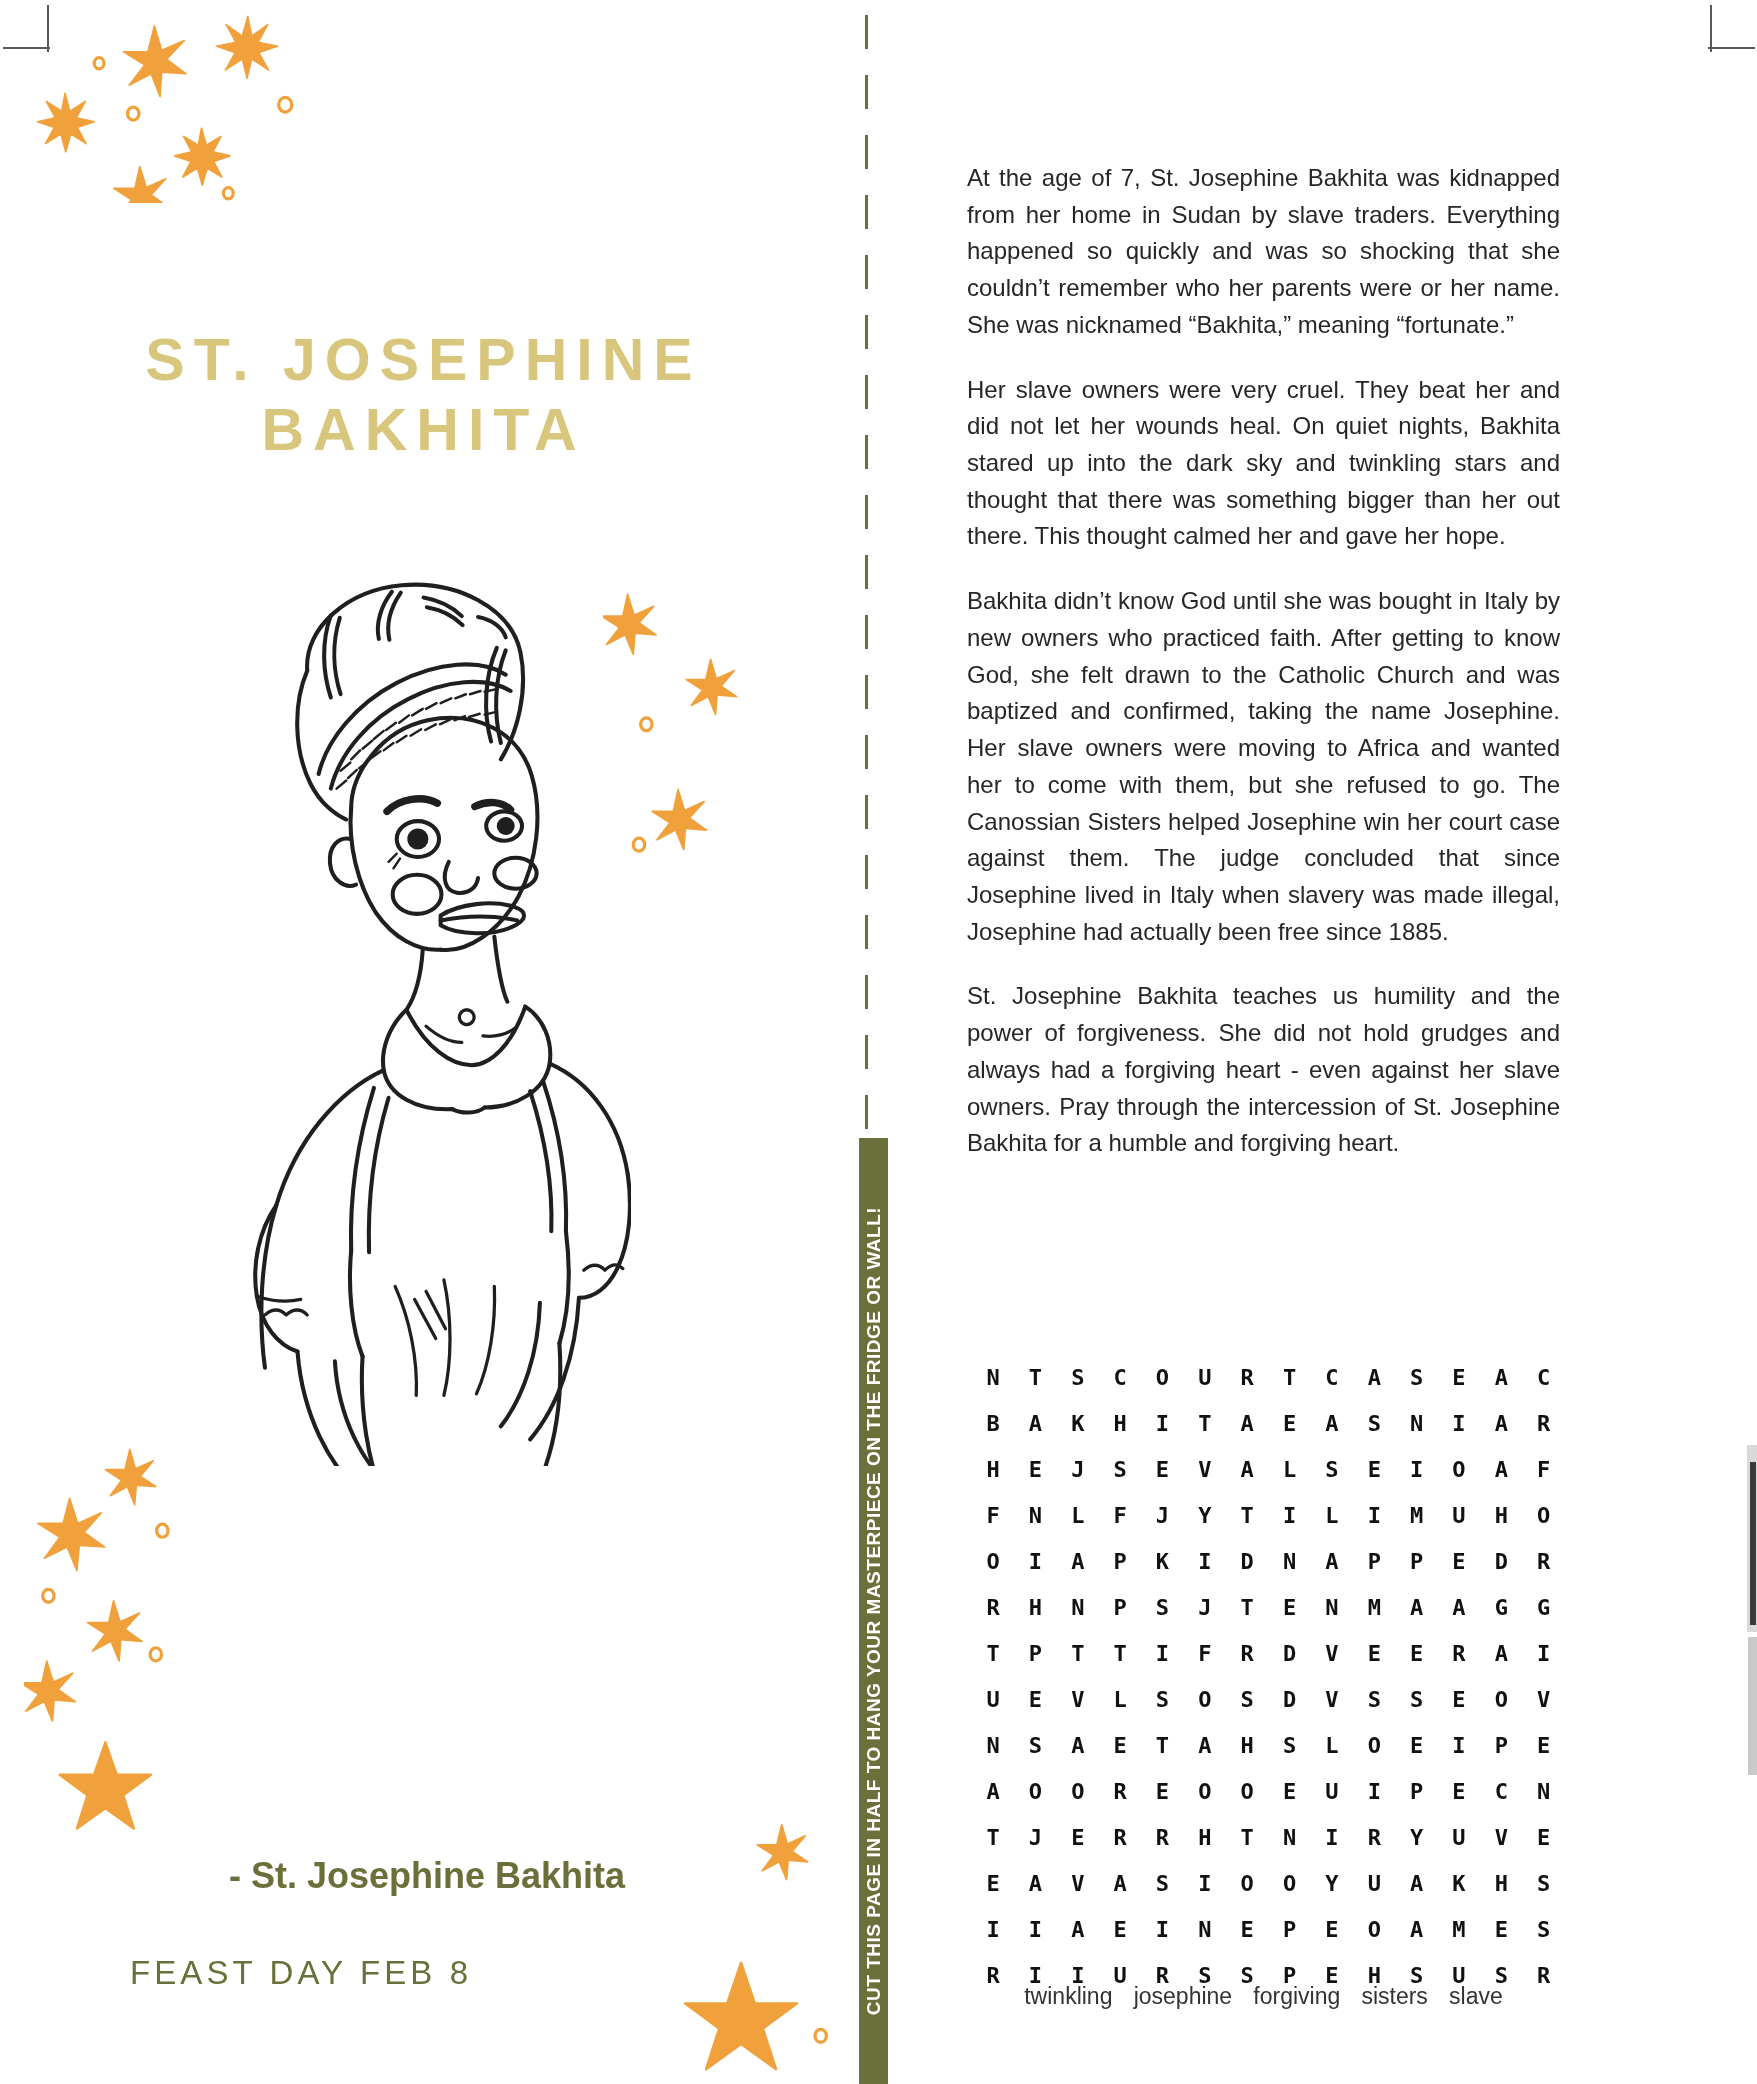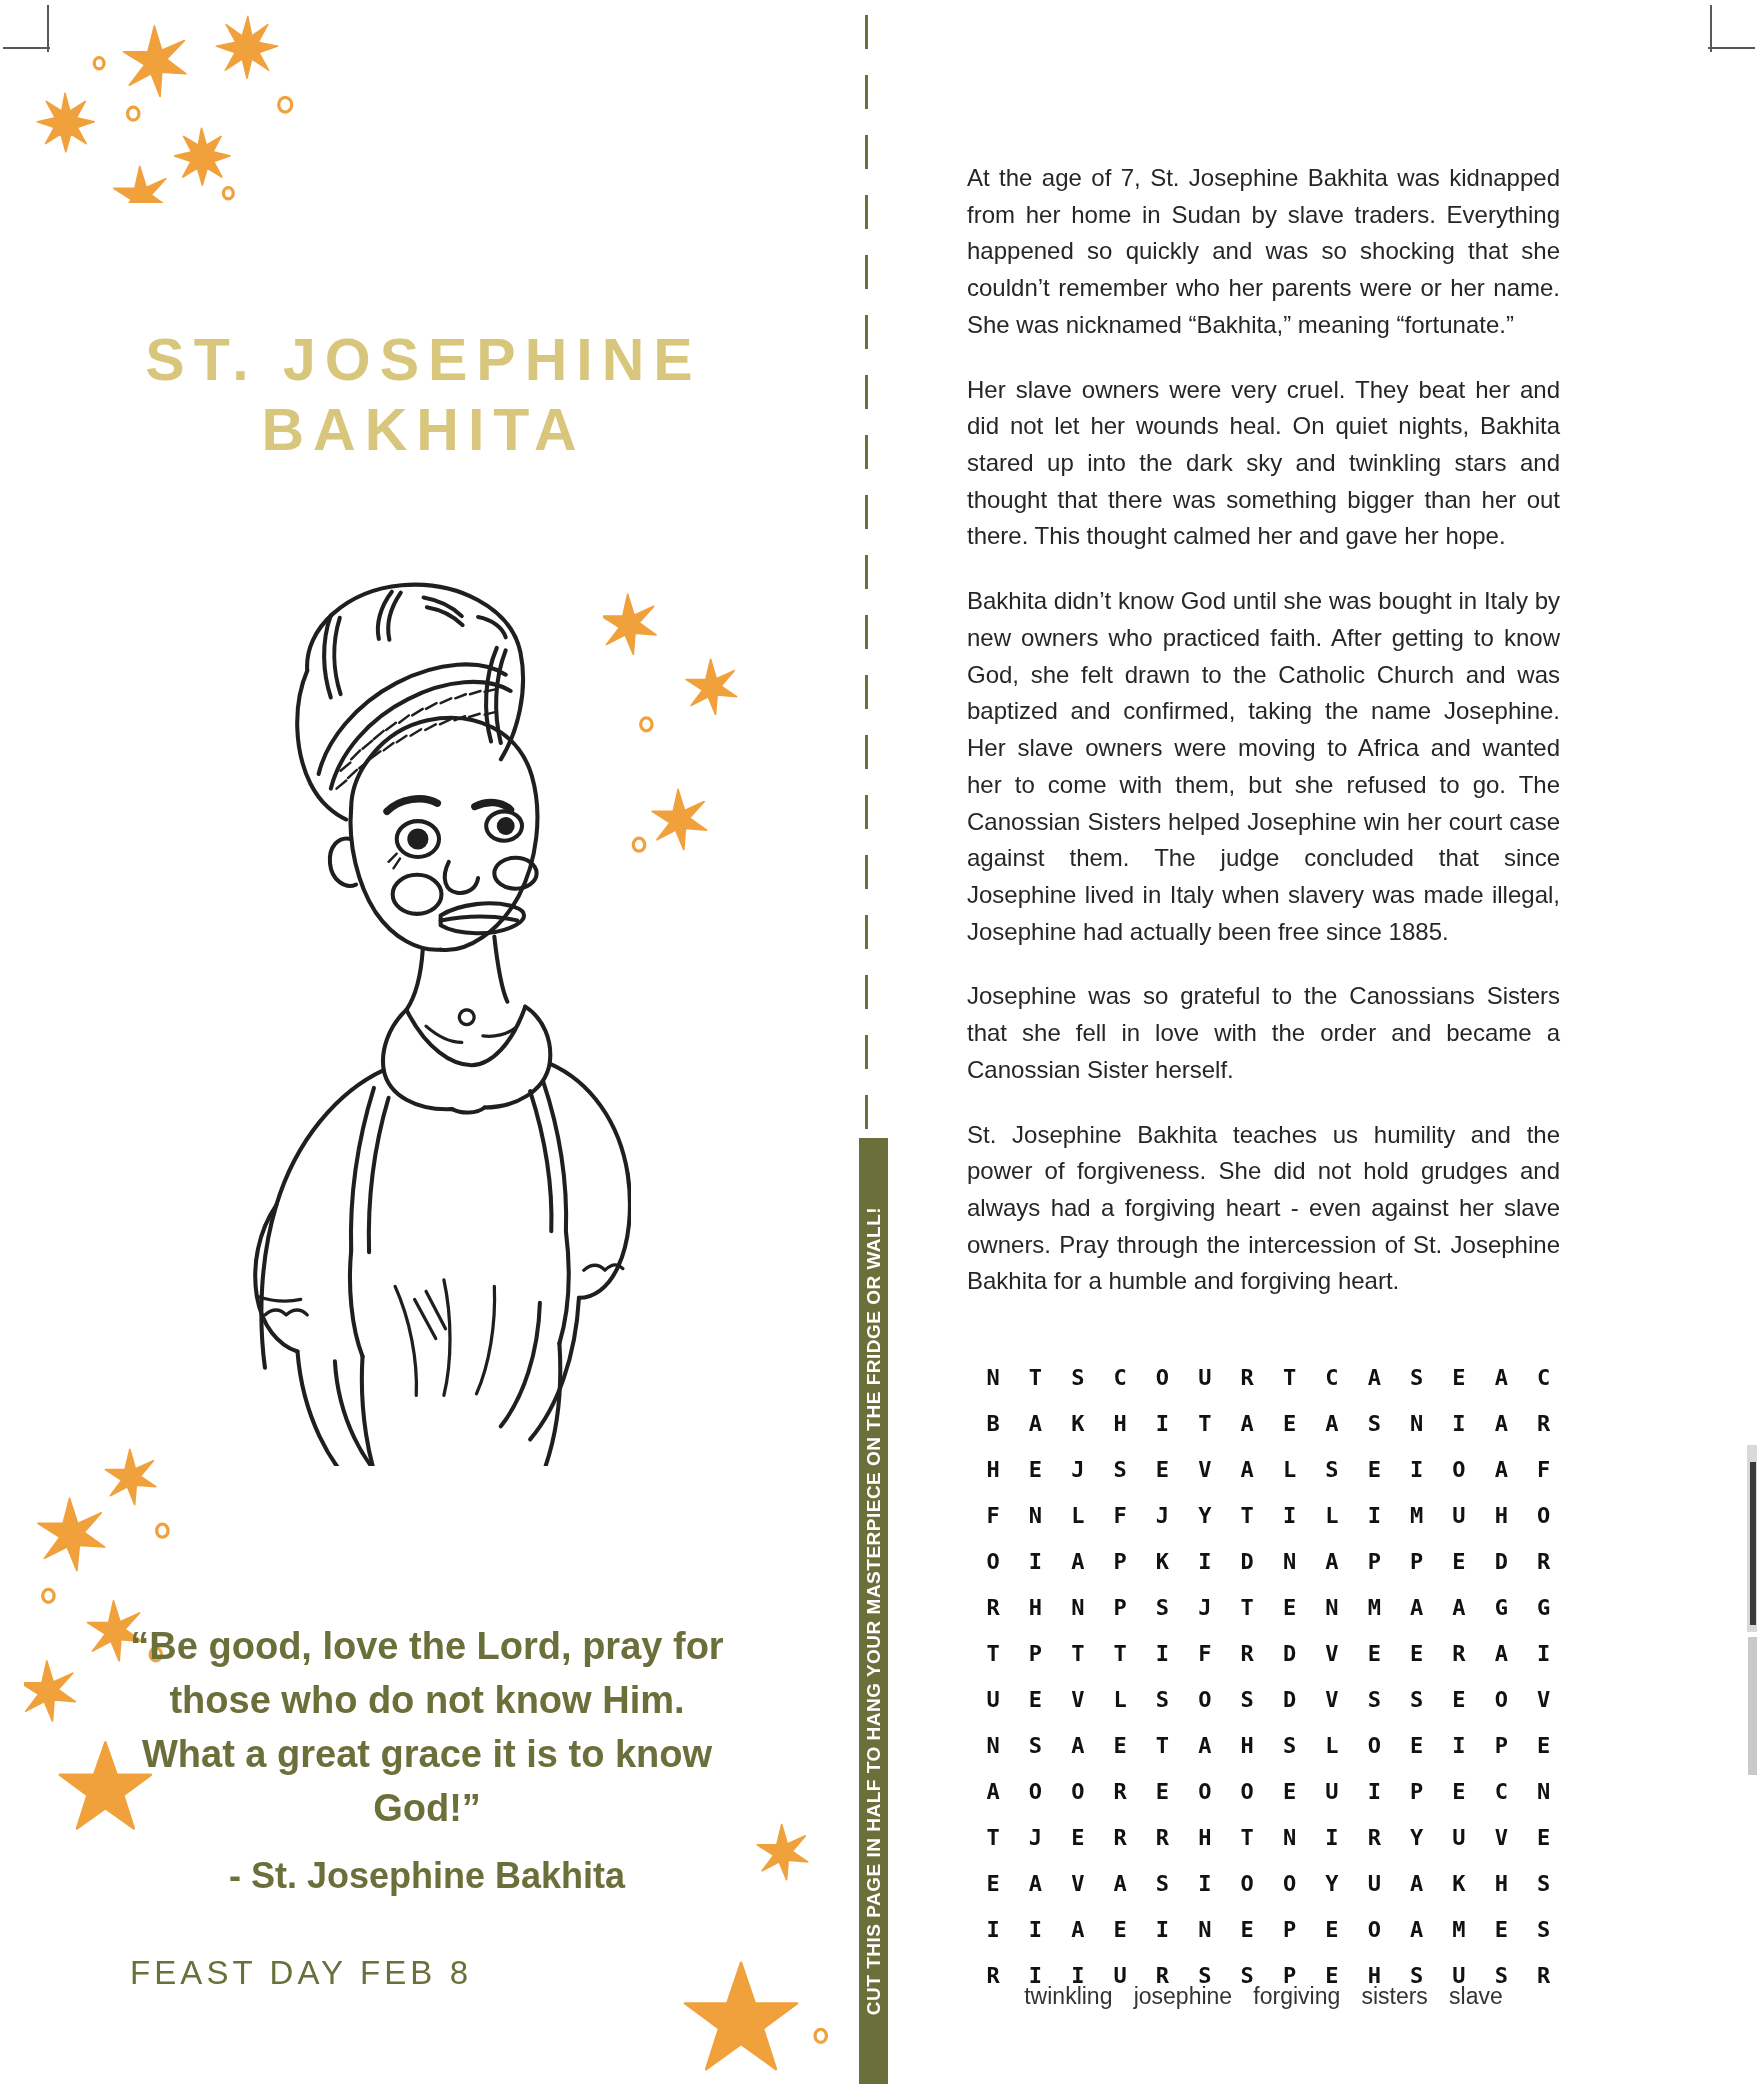--- a/index.html
+++ b/index.html
@@ -298,21 +298,20 @@
         <path d="M56 70 l10 31 29 -13 -21 24 25 18 -31 -2 -3 31 -12 -29 -28 14 19 -26 -27 -17 31 0z"></path>
         <path d="M110 196 l8 26 24 -11 -18 20 21 15 -26 -2 -2 26 -10 -24 -23 12 16 -21 -22 -14 26 0z"></path>
         <path d="M28 270 l8 26 24 -11 -18 20 21 15 -26 -2 -2 26 -10 -24 -23 12 16 -21 -22 -14 26 0z"></path>
         <path d="M100 370 l14 40 h42 l-34 25 13 41 -35 -25 -35 25 13 -41 -34 -25 h42z" stroke-width="3"></path>
         <ellipse cx="170" cy="110" rx="7" ry="8" fill="none" stroke-width="4"></ellipse>
         <ellipse cx="30" cy="190" rx="7" ry="8" fill="none" stroke-width="4"></ellipse>
         <ellipse cx="162" cy="262" rx="7" ry="8" fill="none" stroke-width="4"></ellipse>
       </g>
     </svg>
 
-    <div class="quote">“Be good, love the Lord, pray for those who do not know Him. What a great grace it is to know God!”</div>
     <div class="attrib">- St. Josephine Bakhita</div>
     <div class="feast">FEAST DAY FEB 8</div>
 
     <svg class="stars-svg" style="left:676px;top:1816px;" width="187" height="269" viewBox="0 0 230 330">
       <g fill="#f0a13c" stroke="#f0a13c" stroke-width="2" stroke-linejoin="round">
         <path d="M130 10 l7 24 22 -10 -16 19 19 13 -24 -2 -2 24 -9 -22 -21 11 14 -19 -20 -13 24 0z"></path>
         <path d="M80 180 l17 50 h52 l-42 31 16 50 -43 -31 -43 31 16 -50 -42 -31 h52z" stroke-width="3"></path>
         <ellipse cx="178" cy="270" rx="7" ry="8" fill="none" stroke-width="4"></ellipse>
       </g>
     </svg>
@@ -323,21 +322,20 @@
   <div class="banner">
     <div class="banner-text">CUT THIS PAGE IN HALF TO HANG YOUR MASTERPIECE ON THE FRIDGE OR WALL!</div>
   </div>
 
   <div class="right-panel">
 
     <div class="body-copy">
       <p>At the age of 7, St. Josephine Bakhita was kidnapped from her home in Sudan by slave traders. Everything happened so quickly and was so shocking that she couldn’t remember who her parents were or her name. She was nicknamed “Bakhita,” meaning “fortunate.”</p>
       <p>Her slave owners were very cruel. They beat her and did not let her wounds heal. On quiet nights, Bakhita stared up into the dark sky and twinkling stars and thought that there was something bigger than her out there. This thought calmed her and gave her hope.</p>
       <p>Bakhita didn’t know God until she was bought in Italy by new owners who practiced faith. After getting to know God, she felt drawn to the Catholic Church and was baptized and confirmed, taking the name Josephine. Her slave owners were moving to Africa and wanted her to come with them, but she refused to go. The Canossian Sisters helped Josephine win her court case against them. The judge concluded that since Josephine lived in Italy when slavery was made illegal, Josephine had actually been free since 1885.</p>
-      <p>Josephine was so grateful to the Canossians Sisters that she fell in love with the order and became a Canossian Sister herself.</p>
       <p>St. Josephine Bakhita teaches us humility and the power of forgiveness. She did not hold grudges and always had a forgiving heart - even against her slave owners. Pray through the intercession of St. Josephine Bakhita for a humble and forgiving heart.</p>
     </div>
 
     <div class="wordsearch">
       <div class="ws-grid" id="ws-grid" style="grid-template-columns: repeat(14, 1fr);">
           <div class="ws-cell">N</div>
           <div class="ws-cell">T</div>
           <div class="ws-cell">S</div>
           <div class="ws-cell">C</div>
           <div class="ws-cell">O</div>

